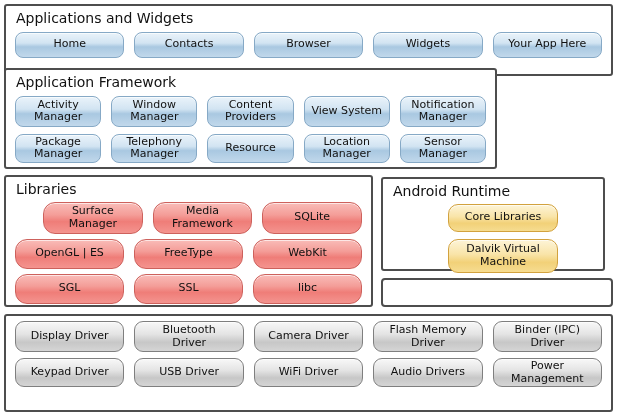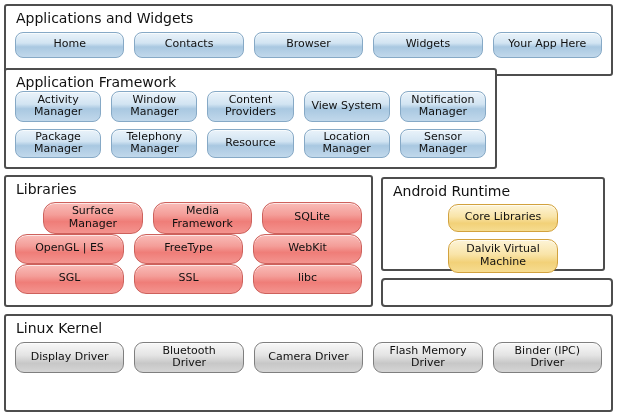--- a/index.html
+++ b/index.html
@@ -37,24 +37,24 @@
     background:linear-gradient(to bottom,#fdf4d7 0%,#f9e4a8 45%,#f2d178 70%,#f6dc90 100%);
   }
   .btn-gray{
     border:1.5px solid #7f7f7f;border-radius:9px;
     background:linear-gradient(to bottom,#f8f8f8 0%,#e4e4e4 42%,#c7c7c7 70%,#d5d5d5 100%);
   }
   
   #sec-apps{left:4px;top:4px;width:609px;height:72px;}
   #sec-apps .btn-row{margin-top:5px;height:26px;}
   #sec-framework{left:4px;top:68px;width:493px;height:101px;}
-  #sec-framework .row1{height:31px;justify-content:center;}
+  #sec-framework .row1{margin-top:5px;height:31px;justify-content:center;}
   #sec-framework .row2{margin-top:7px;height:29px;}
   #sec-libraries{left:4px;top:175px;width:369px;height:132px;}
-  #sec-libraries .btn-row{height:30px;}
+  #sec-libraries .btn-row{margin-top:5px;height:30px;}
   #sec-libraries .row1{margin-top:4px;height:32px;margin-left:28px;}
   #sec-runtime{left:381px;top:177px;width:224px;height:94px;}
   #sec-runtime .runtime-buttons{display:flex;flex-direction:column;align-items:center;padding-left:20px;}
   #sec-runtime .btn{flex:none;width:110px;}
   #sec-runtime .btn-core{margin-top:4px;height:28px;}
   #sec-runtime .btn-dalvik{margin-top:7px;height:34px;}
   #box-empty{left:381px;top:278px;width:232px;height:29px;border-radius:4px;}
   #sec-kernel{left:4px;top:314px;width:609px;height:98px;}
   #sec-kernel .row1{margin-top:5px;height:31px;border-radius:10px;}
   #sec-kernel .row2{margin-top:6px;height:29px;}
@@ -168,33 +168,49 @@
         </div>
       <div class="btn btn-yellow btn-dalvik">
           <span>Dalvik Virtual Machine</span>
         </div>
     </div>
   </div>
 
   <div class="section" id="box-empty"></div>
 
   <div class="section" id="sec-kernel">
-    <div class="section-title">Linux Kernel</div>
     <div class="btn-row row1">
       <div class="btn btn-gray">
           <span>Display Driver</span>
         </div>
       <div class="btn btn-gray">
           <span>Bluetooth Driver</span>
         </div>
       <div class="btn btn-gray">
           <span>Camera Driver</span>
         </div>
       <div class="btn btn-gray">
           <span>Flash Memory Driver</span>
         </div>
       <div class="btn btn-gray">
           <span>Binder (IPC) Driver</span>
         </div>
     </div>
+    <div class="btn-row row2">
+      <div class="btn btn-gray">
+          <span>Keypad Driver</span>
+        </div>
+      <div class="btn btn-gray">
+          <span>USB Driver</span>
+        </div>
+      <div class="btn btn-gray">
+          <span>WiFi Driver</span>
+        </div>
+      <div class="btn btn-gray">
+          <span>Audio Drivers</span>
+        </div>
+      <div class="btn btn-gray">
+          <span>Power Management</span>
+        </div>
+    </div>
   </div>
 
 </div>
 
 </body></html>

